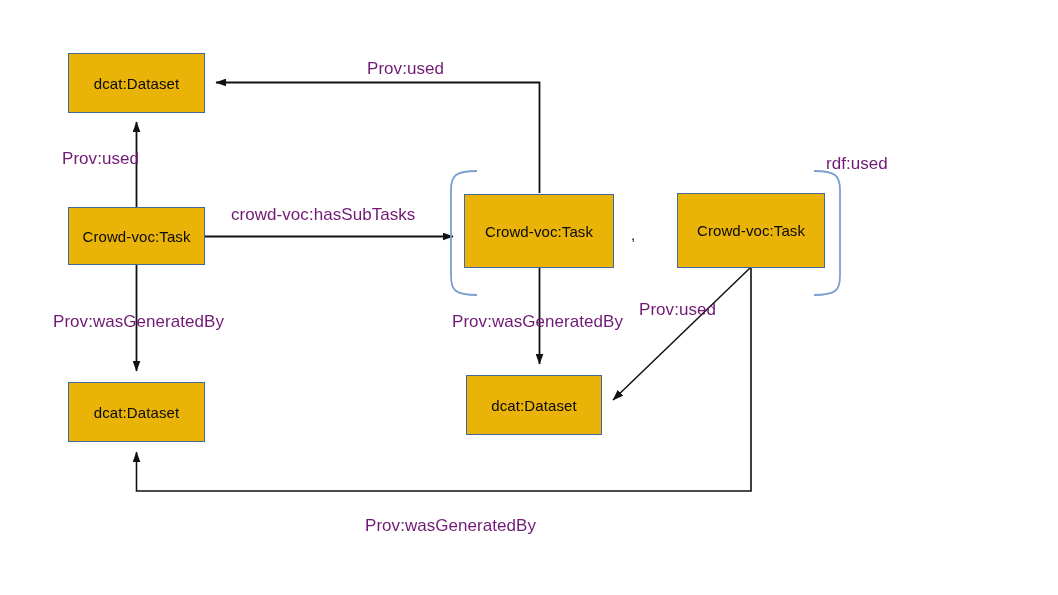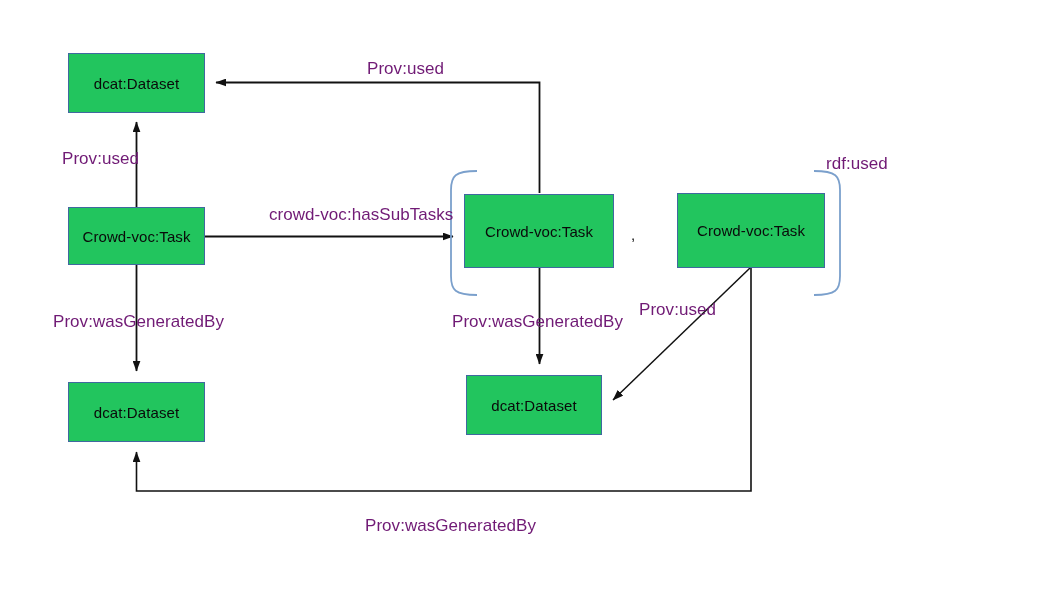--- a/index.html
+++ b/index.html
@@ -21,21 +21,21 @@
     position: absolute;
     left: 0;
     top: 0;
     width: 1058px;
     height: 595px;
   }
   .node {
     position: absolute;
     box-sizing: border-box;
     border: 1.4px solid #40699f;
-    background: #22c55e;
+    background: #eab308;
     display: flex;
     align-items: center;
     justify-content: center;
     font-size: 15px;
     color: #0a0a0a;
     font-family: "Liberation Sans", sans-serif;
     letter-spacing: 0.1px;
     white-space: nowrap;
   }
   .edge-label {
@@ -125,21 +125,21 @@
   <div class="node" style="left:466px; top:375px; width:136px; height:60px;">
     <span>dcat:Dataset</span>
   </div>
 
   <div class="punct" style="left:631px; top:226px;">,</div>
 
   <div class="edge-label" style="left:62px; top:149px;">Prov:used</div>
 
   <div class="edge-label" style="left:367px; top:59px;">Prov:used</div>
 
-  <div class="edge-label" style="left:231px; top:205px;margin-left:38px;">crowd-voc:hasSubTasks</div>
+  <div class="edge-label" style="left:231px; top:205px;">crowd-voc:hasSubTasks</div>
 
   <div class="edge-label" style="left:53px; top:312px;">Prov:wasGeneratedBy</div>
 
   <div class="edge-label" style="left:452px; top:312px;">Prov:wasGeneratedBy</div>
 
   <div class="edge-label" style="left:639px; top:300px;">Prov:used</div>
 
   <div class="edge-label" style="left:365px; top:516px;">Prov:wasGeneratedBy</div>
 
   <div class="edge-label" style="left:826px; top:154px;">rdf:used</div>

